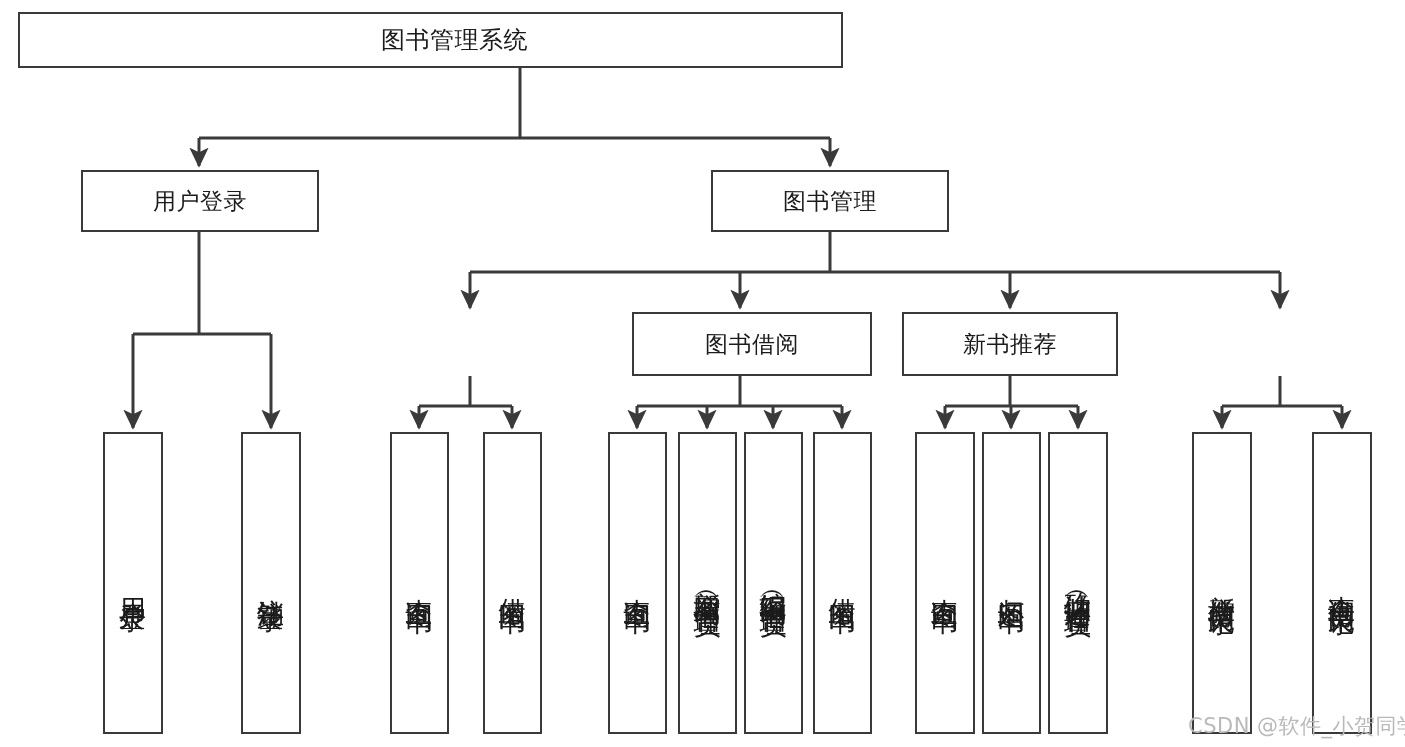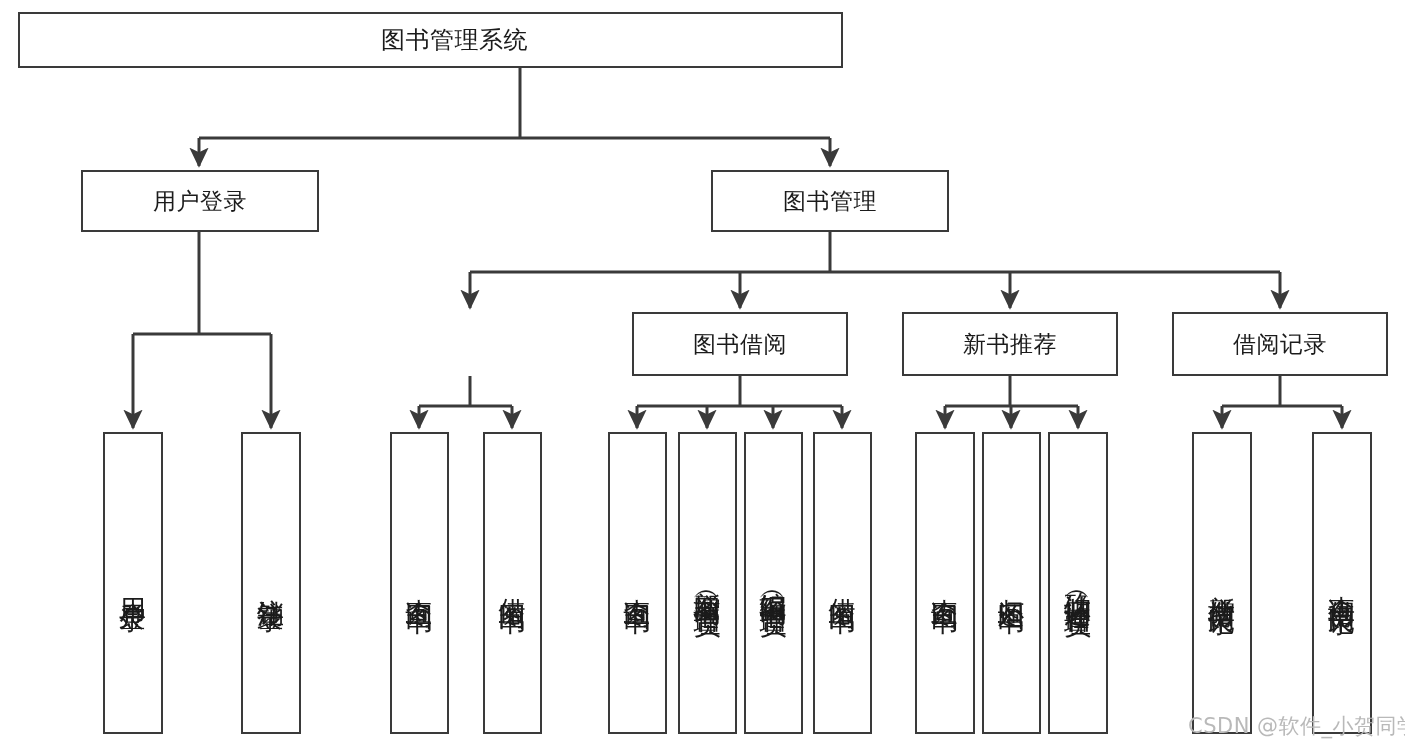--- a/index.html
+++ b/index.html
@@ -134,28 +134,25 @@
     <span class="label">图书管理系统</span>
   </div>
 
   <div class="node horiz" style="left:81px; top:170px; width:238px; height:62px;">
     <span class="label">用户登录</span>
   </div>
   <div class="node horiz" style="left:711px; top:170px; width:238px; height:62px;justify-content:center;">
     <span class="label">图书管理</span>
   </div>
 
-  <div class="node horiz" style="left:632px; top:312px; width:216px; height:64px;">
+  <div class="node horiz" style="left:632px; top:312px; width:240px; height:64px;">
     <span class="label">图书借阅</span>
   </div>
   <div class="node horiz" style="left:902px; top:312px; width:216px; height:64px;">
     <span class="label">新书推荐</span>
-  </div>
-  <div class="node horiz" style="left:1172px; top:312px; width:216px; height:64px;">
-    <span class="label">借阅记录</span>
   </div>
 
   <div class="node vert" style="left:103px; top:432px; width:60px; height:302px;">
     <span class="label">用户登录</span>
   </div>
   <div class="node vert" style="left:241px; top:432px; width:60px; height:302px;">
     <span class="label">注销登录</span>
   </div>
 
   <div class="node vert" style="left:390px; top:432px; width:59px; height:302px;">

